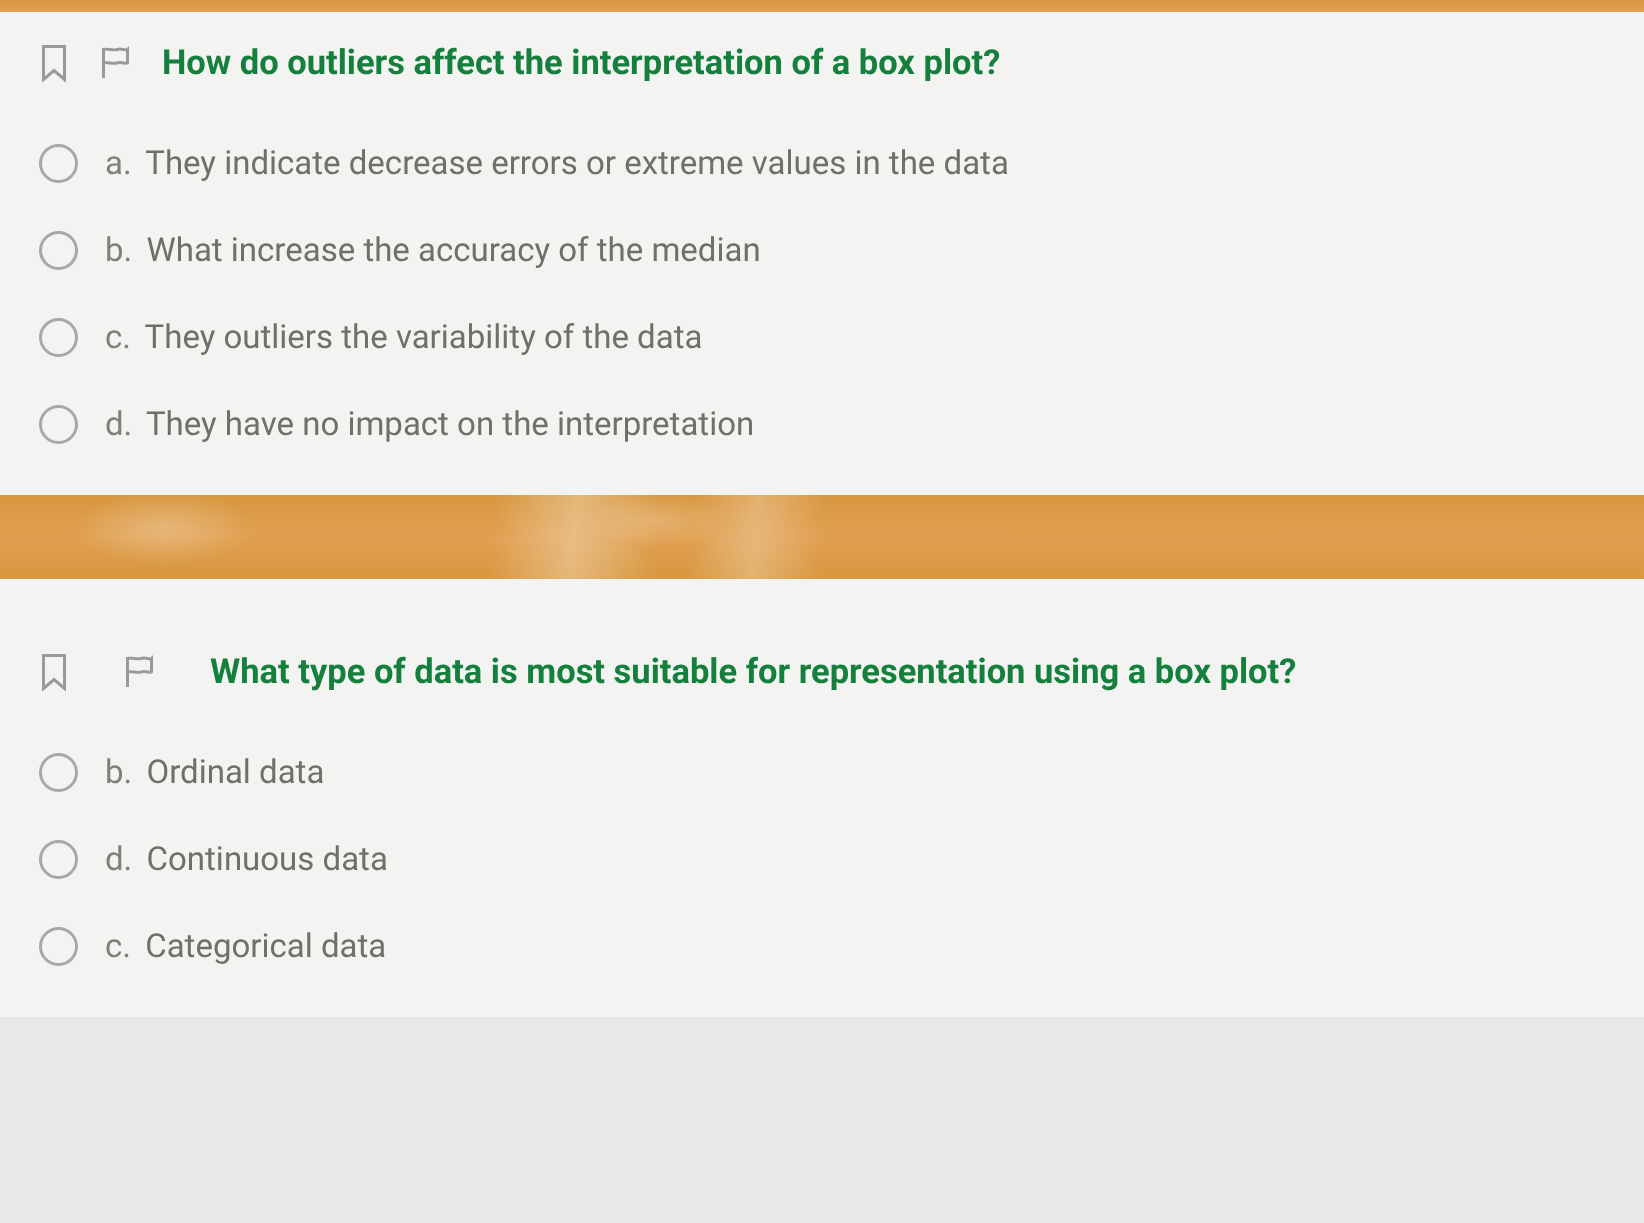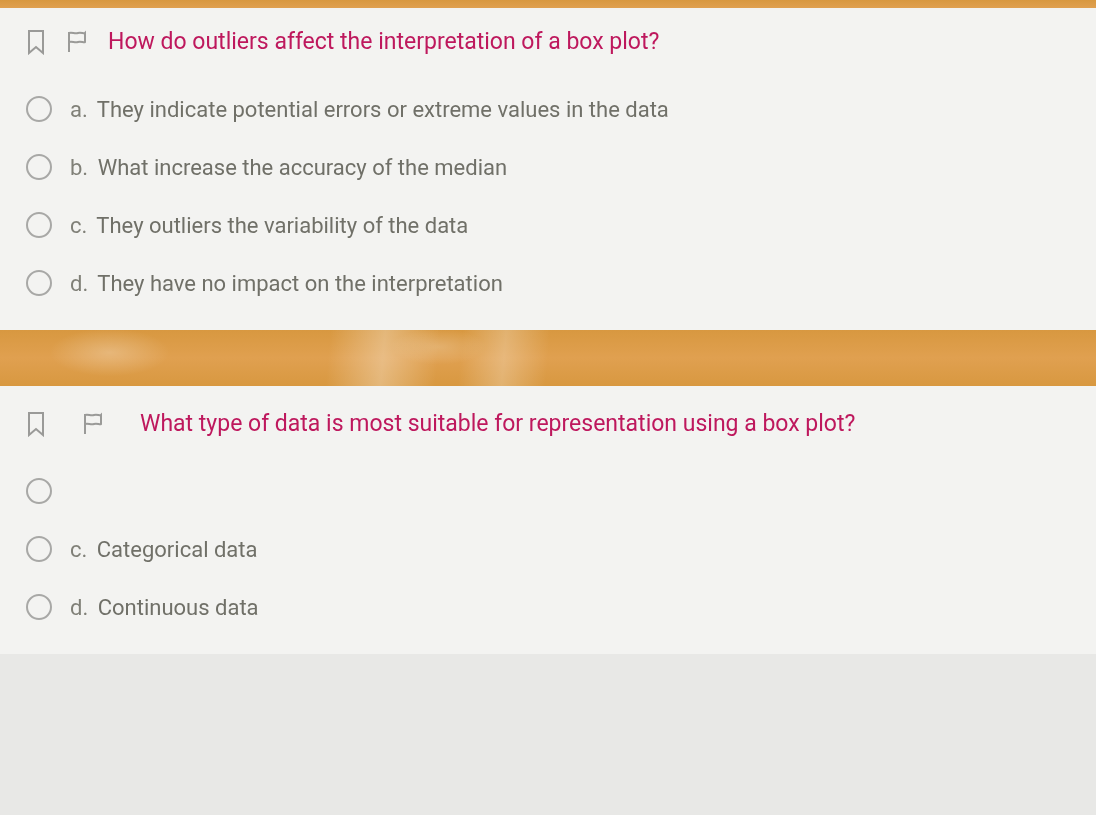--- a/index.html
+++ b/index.html
@@ -42,22 +42,22 @@
       width: 22px;
       height: 24px;
       flex-shrink: 0;
     }
     .flag-icon svg {
       width: 100%;
       height: 100%;
     }
     .question-text {
       font-size: 23px;
-      color: #be185d;
-      font-weight: 400;
+      color: #15803d;
+      font-weight: 700;
       line-height: 1.4;
     }
     .option-row {
       display: flex;
       align-items: center;
       gap: 18px;
       padding: 16px 0 16px 6px;
     }
     .radio-circle {
       width: 26px;
@@ -93,21 +93,21 @@
       background: 
         radial-gradient(ellipse 100px 40px at 10% 40%, rgba(255,255,255,0.25) 0%, transparent 60%),
         radial-gradient(ellipse 80px 30px at 40% 30%, rgba(255,255,255,0.2) 0%, transparent 60%),
         linear-gradient(95deg, transparent 30%, rgba(255,255,255,0.3) 35%, transparent 40%),
         linear-gradient(95deg, transparent 42%, rgba(255,255,255,0.25) 46%, transparent 50%);
     }
     .second-block {
       margin-top: 0;
     }
     .second-block .question-header {
-      margin-top: 4px;
+      margin-top: 28px;
       gap: 36px;
     }
   </style>
 </head>
 <body>
 
 <div class="top-bar"></div>
 
 <div class="question-block">
   <div class="question-header">
@@ -122,21 +122,21 @@
         <path d="M3 3 C6 2 9 4 12 3 C15 2 18 4 19 3 L19 12 C18 13 15 11 12 12 C9 13 6 11 3 12 Z"></path>
       </svg>
     </span>
     <span class="question-text">How do outliers affect the interpretation of a box plot?</span>
   </div>
 
   <div class="option-row">
     <div class="radio-circle"></div>
     <span class="option-label">
       <span class="option-letter">a.</span>
-      <span>They indicate potential errors or extreme values in the data</span>
+      <span>They indicate decrease errors or extreme values in the data</span>
     </span>
   </div>
 
   <div class="option-row">
     <div class="radio-circle"></div>
     <span class="option-label">
       <span class="option-letter">b.</span>
       <span>What increase the accuracy of the median</span>
     </span>
   </div>
@@ -172,30 +172,34 @@
         <path d="M3 2 L3 22"></path>
         <path d="M3 3 C6 2 9 4 12 3 C15 2 18 4 19 3 L19 12 C18 13 15 11 12 12 C9 13 6 11 3 12 Z"></path>
       </svg>
     </span>
     <span class="question-text">What type of data is most suitable for representation using a box plot?</span>
   </div>
 
 
   <div class="option-row">
     <div class="radio-circle"></div>
+    <span class="option-label">
+      <span class="option-letter">b.</span>
+      <span>Ordinal data</span>
+    </span>
+  </div>
+
+  <div class="option-row">
+    <div class="radio-circle"></div>
+    <span class="option-label">
+      <span class="option-letter">d.</span>
+      <span>Continuous data</span>
+    </span>
   </div>
 
   <div class="option-row">
     <div class="radio-circle"></div>
     <span class="option-label">
       <span class="option-letter">c.</span>
       <span>Categorical data</span>
     </span>
   </div>
-
-  <div class="option-row">
-    <div class="radio-circle"></div>
-    <span class="option-label">
-      <span class="option-letter">d.</span>
-      <span>Continuous data</span>
-    </span>
-  </div>
 </div>
 
 </body></html>

